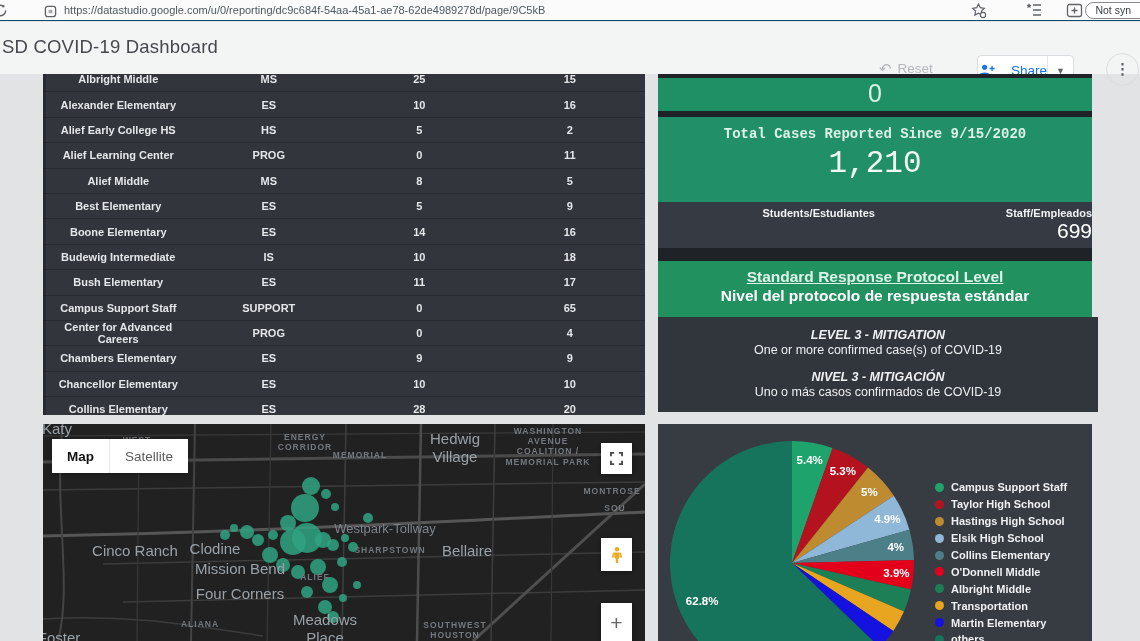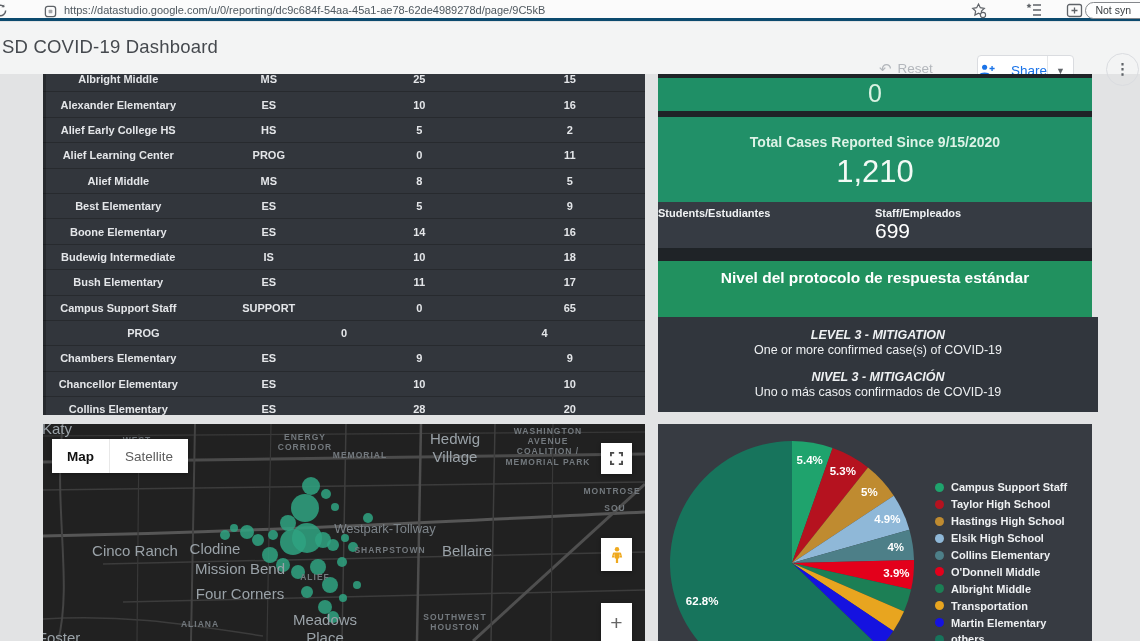--- a/index.html
+++ b/index.html
@@ -1,21 +1,21 @@
 <!DOCTYPE html>
 <html><head>
 <meta charset="utf-8">
 <style>
   * { margin:0; padding:0; box-sizing:border-box; }
   html,body { width:1140px; height:641px; overflow:hidden; }
   body { position:relative; background:#e2e3e4; font-family:"Liberation Sans",sans-serif; }
 
   
   .browser-bar { position:absolute; top:0; left:0; width:1140px; height:21px;
-    background:#fbfbfb; border-bottom:3px solid #0c4a6e; z-index:9; }
+    background:#fbfbfb; border-bottom:1px solid #0c4a6e; z-index:9; }
   .reload-wrap { position:absolute; left:-7px; top:3px; width:15px; height:15px; color:#5f6368; }
   .siteinfo-wrap { position:absolute; left:44px; top:4px; width:13px; height:13px; color:#5f6368; }
   .url-text { position:absolute; left:64px; top:4px; font-size:11px; color:#4f585f; white-space:nowrap; }
   .b-icon { position:absolute; top:2px; width:17px; height:17px; color:#5f6368; }
   .profile-pill { position:absolute; right:-16px; top:2px; height:17px; background:#fff;
     border:1px solid #85888c; border-radius:9px; padding:0 24px 0 9px; font-size:10.5px;
     line-height:15px; color:#3c4043; white-space:nowrap; }
 
   
   .app-header { position:absolute; top:22px; left:0; width:1140px; height:52px; background:#f3f4f4; }
@@ -41,25 +41,25 @@
     background:#32363c; overflow:hidden; box-shadow:inset 3px 0 0 rgba(0,0,0,.22); }
   .trows { margin-top:-7px; }
   .trow { display:flex; height:25.4px; align-items:center; border-bottom:1px solid rgba(0,0,0,.22); }
   .tcell { flex:1; text-align:center; font-size:11px; font-weight:600; color:#e4e6e9; }
 
   
   .right-top { position:absolute; left:658px; top:0; width:434px; height:187px; background:#1f2327; }
   .banner0 { position:absolute; top:4px; left:0; right:0; height:33px; background:#1f8f66;
     color:#d9f2e2; font-size:25px; text-align:center; line-height:31px; }
   .banner-total { position:absolute; top:43px; left:0; right:0; height:103px; background:#219068;
-    text-align:center; color:#dcf2e6; padding-top:16px; }
+    text-align:center; color:#dcf2e6; padding-top:8px;font-family:Liberation Mono, monospace; }
   .bt-line { font-size:14px; font-weight:600; line-height:18px; }
   .total-value { font-size:31px; color:#f2faf5; margin-top:3px; }
   .split-band { position:absolute; top:128px; left:0; right:0; height:46px; background:#363b43; display:flex; }
-  .split-col { flex:1; text-align:left; padding-top:5px; }
+  .split-col { flex:1; text-align:right; padding-top:5px; }
   .split-label { font-size:11px; font-weight:700; color:#f0f2f4; }
   .split-value { font-size:21px; color:#fff; }
 
   .srp-banner { position:absolute; left:658px; top:187px; width:434px; height:56px;
     background:#21915f; text-align:center; padding-top:7px; }
   .srp-en { font-size:15.5px; font-weight:700; text-decoration:underline; color:#ddf3e8; }
   .srp-es { font-size:15.5px; font-weight:700; color:#fff; margin-top:1px; }
   .level-panel { position:absolute; left:658px; top:243px; width:440px; height:95px;
     background:#31363d; text-align:center; color:#eef0f2; padding-top:11px; }
   .lv-h { font-size:12.5px; font-style:italic; font-weight:700; }
@@ -211,20 +211,21 @@
           <div class="tcell">11</div>
           <div class="tcell">17</div>
         </div>
         <div class="trow">
           <div class="tcell">Campus Support Staff</div>
           <div class="tcell">SUPPORT</div>
           <div class="tcell">0</div>
           <div class="tcell">65</div>
         </div>
         <div class="trow">
+          <div class="tcell">Center for Advanced Careers</div>
           <div class="tcell">PROG</div>
           <div class="tcell">0</div>
           <div class="tcell">4</div>
         </div>
         <div class="trow">
           <div class="tcell">Chambers Elementary</div>
           <div class="tcell">ES</div>
           <div class="tcell">9</div>
           <div class="tcell">9</div>
         </div>
@@ -254,20 +255,21 @@
         <div class="split-label">Students/Estudiantes</div>
       </div>
       <div class="split-col">
         <div class="split-label">Staff/Empleados</div>
         <div class="split-value">699</div>
       </div>
     </div>
   </div>
 
   <div class="srp-banner">
+    <div class="srp-en">Standard Response Protocol Level</div>
     <div class="srp-es">Nivel del protocolo de respuesta estándar</div>
   </div>
   <div class="level-panel">
     <div class="lv-h">LEVEL 3 - MITIGATION</div>
     <div class="lv-b">One or more confirmed case(s) of COVID-19</div>
     <div class="lv-gap"></div>
     <div class="lv-h">NIVEL 3 - MITIGACIÓN</div>
     <div class="lv-b">Uno o más casos confirmados de COVID-19</div>
   </div>
 
@@ -338,21 +340,21 @@
         <div class="map-label town" style="left: 172px; top: 116px;">Clodine</div>
         <div class="map-label road" style="left: 342px; top: 97px;">Westpark-Tollway</div>
         <div class="map-label area" style="left: 347px; top: 121px;">SHARPSTOWN</div>
         <div class="map-label town" style="left: 424px; top: 118px;">Bellaire</div>
         <div class="map-label town" style="left: 197px; top: 136px;">Mission Bend</div>
         <div class="map-label area" style="left: 272px; top: 148px;">ALIEF</div>
         <div class="map-label town" style="left: 197px; top: 161px;">Four Corners</div>
         <div class="map-label area" style="left: 157px; top: 195px;">ALIANA</div>
         <div class="map-label town" style="left: 282px; top: 187px;">Meadows
 Place</div>
-        <div class="map-label area" style="left: 412px; top: 188px;">SOUTHWEST
+        <div class="map-label area" style="left: 412px; top: 196px;">SOUTHWEST
 HOUSTON</div>
         <div class="map-label town" style="left: 16px; top: 205px;">Foster</div>
       </div>
     <div class="map-type">
       <span class="mt-btn mt-map">Map</span>
       <span class="mt-btn mt-sat">Satellite</span>
     </div>
     <div class="map-ctl fullscreen-btn">
       <svg viewBox="0 0 14 14" width="13" height="13">
           <path d="M1 4.5V1h3.5M9.5 1H13v3.5M13 9.5V13H9.5M4.5 13H1V9.5" fill="none" stroke="#4a4a4a" stroke-width="2"></path>

